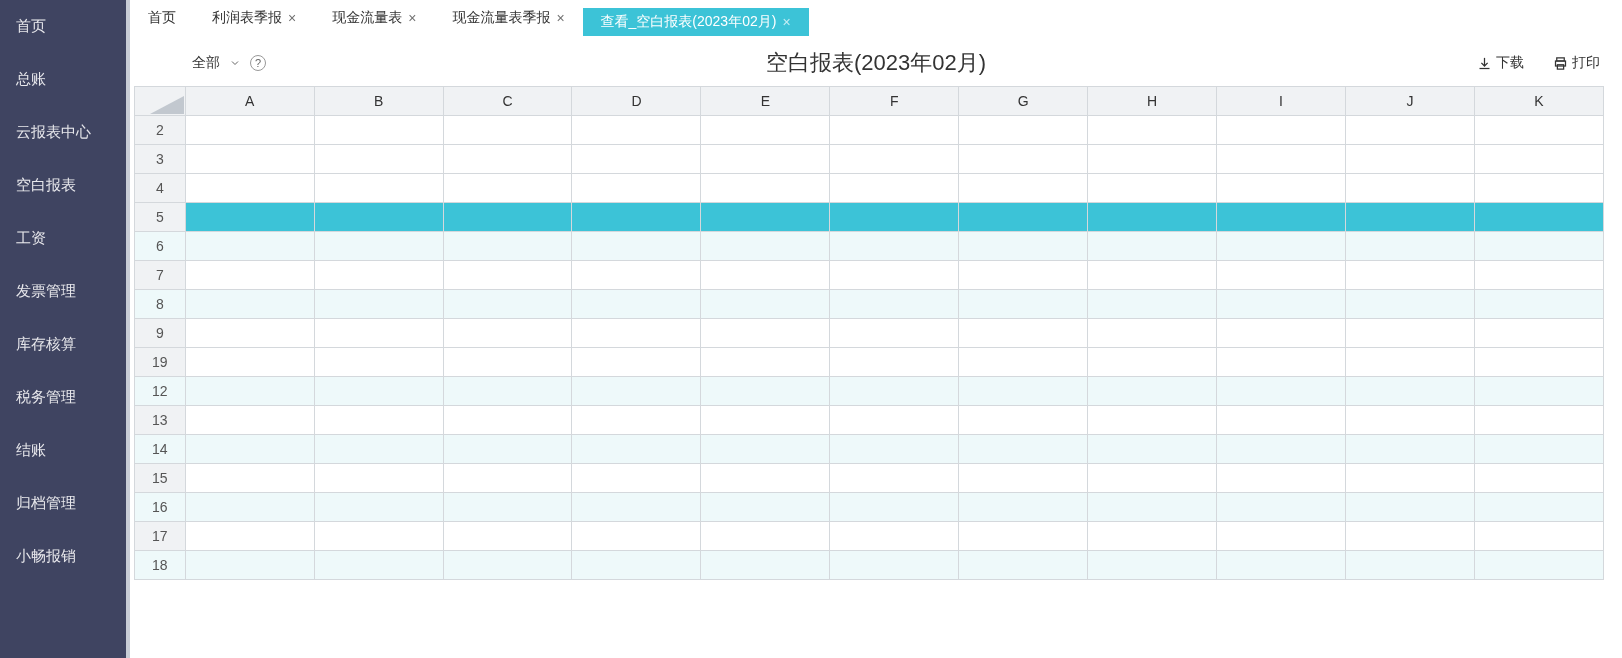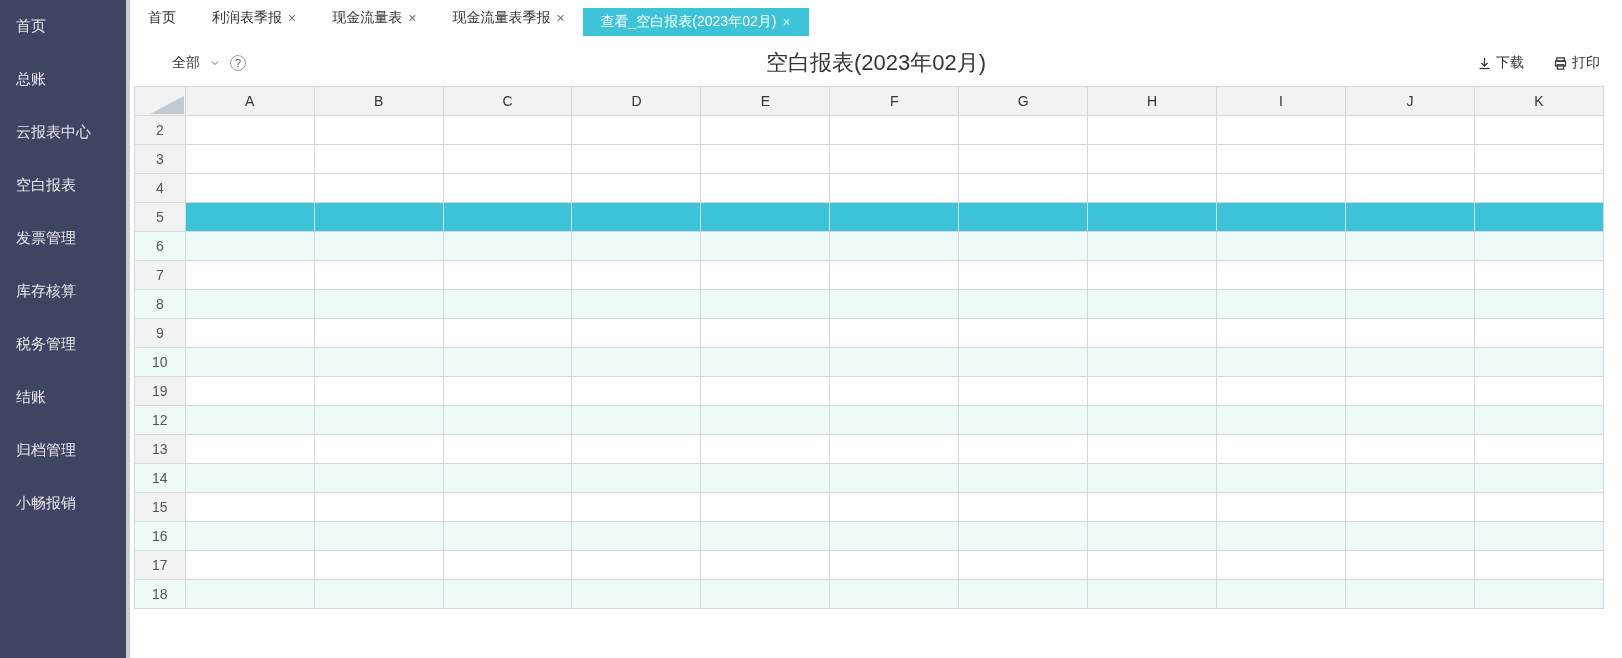--- a/index.html
+++ b/index.html
@@ -69,21 +69,21 @@
   align-items: center;
   padding: 18px 22px 14px 22px;
   position: relative;
 }
 .filter-group {
   display: flex;
   align-items: center;
   gap: 8px;
   margin-left: 20px;
 }
-.filter-label { font-size: 14px; color: #333; }
+.filter-label { font-size: 14px; color: #333; margin-left: 20px; }
 .chevron-down {
   width: 14px; height: 14px;
   display: inline-flex; align-items: center; justify-content: center;
 }
 .chevron-down svg { width: 12px; height: 12px; }
 .help-icon {
   width: 16px; height: 16px;
   border: 1px solid #999; border-radius: 50%;
   display: inline-flex; align-items: center; justify-content: center;
   font-size: 11px; color: #666;
@@ -150,20 +150,21 @@
 <body>
 
 <div class="app">
 
   <nav class="sidebar">
     <div class="sidebar-inner" id="sidebar-inner">
         <div class="sidebar-item">首页</div>
         <div class="sidebar-item">总账</div>
         <div class="sidebar-item">云报表中心</div>
         <div class="sidebar-item">空白报表</div>
+        <div class="sidebar-item">工资</div>
         <div class="sidebar-item">发票管理</div>
         <div class="sidebar-item">库存核算</div>
         <div class="sidebar-item">税务管理</div>
         <div class="sidebar-item">结账</div>
         <div class="sidebar-item">归档管理</div>
         <div class="sidebar-item">小畅报销</div>
       </div>
   </nav>
 
   <div class="main">
@@ -365,34 +366,20 @@
               <td></td>
               <td></td>
               <td></td>
               <td></td>
               <td></td>
               <td></td>
               <td></td>
               <td></td>
               <td></td>
             </tr>
-            <tr class="row-banded">
-              <td class="rowhead">10</td>
-              <td></td>
-              <td></td>
-              <td></td>
-              <td></td>
-              <td></td>
-              <td></td>
-              <td></td>
-              <td></td>
-              <td></td>
-              <td></td>
-              <td></td>
-            </tr>
             <tr>
               <td class="rowhead">19</td>
               <td></td>
               <td></td>
               <td></td>
               <td></td>
               <td></td>
               <td></td>
               <td></td>
               <td></td>

